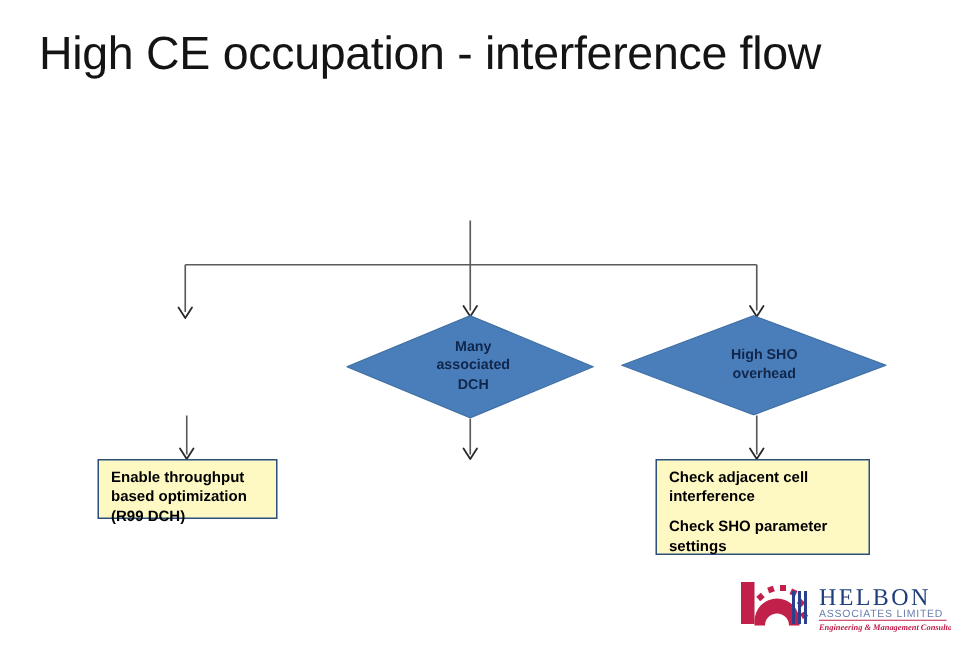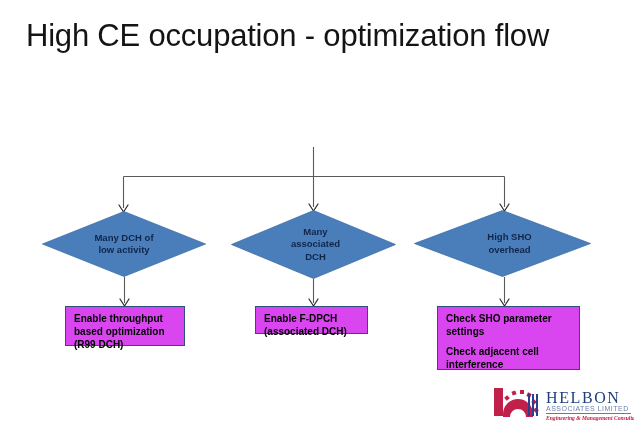--- a/index.html
+++ b/index.html
@@ -105,21 +105,21 @@
     height: 67px;
   }
   #d-right .dlabel {
     padding-left: 14px;
     box-sizing: border-box;
   }
 
   
   .rect {
     position: absolute;
-    background: #d946ef;
+    background: #fef9c3;
     border: 1px solid #2c4f7c;
     box-sizing: border-box;
     padding: 5px 7px 5px 8px;
     font-size: 10px;
     line-height: 13px;
     font-weight: bold;
     color: #000000;
     text-align: left;
   }
   .rect .para {
@@ -159,21 +159,21 @@
   }
   #logo svg {
     display: block;
   }
 </style>
 </head>
 <body>
 
 <div id="stage">
 
-  <div id="title">High CE occupation - optimization flow</div>
+  <div id="title">High CE occupation - interference flow</div>
 
   <svg id="wires" viewBox="0 0 638 442" width="638" height="442">
     <g stroke="#5a5a5a" stroke-width="1.1" fill="none" stroke-linecap="butt">
 
       <path d="M313.5 147 L313.5 176.5"></path>
 
       <path d="M123.5 176.5 L504.5 176.5"></path>
 
       <path d="M123.5 176.5 L123.5 208"></path>
       <path d="M313.5 176.5 L313.5 207"></path>
@@ -188,27 +188,20 @@
       <path d="M119 205 L123.5 212 L128 205"></path>
       <path d="M309 204 L313.5 211 L318 204"></path>
       <path d="M500 204 L504.5 211 L509 204"></path>
       <path d="M120 299 L124.5 306 L129 299"></path>
       <path d="M309 299 L313.5 306 L318 299"></path>
       <path d="M500 299 L504.5 306 L509 299"></path>
     </g>
   </svg>
 
 
-  <div class="diamond" id="d-left">
-    <svg viewBox="0 0 164 66" width="164" height="66">
-      <polygon points="82,0.5 163.5,33 82,65.5 0.5,33" fill="#4a7ebb" stroke="#3f6fa5" stroke-width="0.8"></polygon>
-    </svg>
-    <div class="dlabel">Many DCH of
-low activity</div>
-  </div>
 
   <div class="diamond" id="d-right">
     <svg viewBox="0 0 177 67" width="177" height="67">
       <polygon points="88.5,0.5 176.5,33.5 88.5,66.5 0.5,33.5" fill="#4a7ebb" stroke="#3f6fa5" stroke-width="0.8"></polygon>
     </svg>
     <div class="dlabel">High SHO
 overhead</div>
   </div>
 
   <div class="diamond" id="d-mid">
@@ -219,30 +212,26 @@
 associated
 DCH</div>
   </div>
 
   <div class="rect" id="r-left">
     <p class="para">Enable throughput
 based optimization
 (R99 DCH)</p>
   </div>
 
-  <div class="rect" id="r-mid">
-    <p class="para">Enable F-DPCH
-(associated DCH)</p>
-  </div>
 
   <div class="rect" id="r-right">
+    <p class="para">Check adjacent cell
+interference</p>
     <p class="para">Check SHO parameter
 settings</p>
-    <p class="para">Check adjacent cell
-interference</p>
   </div>
 
   <div id="logo">
     <svg viewBox="0 0 146 40" width="146" height="40">
       <rect x="0" y="0" width="146" height="40" fill="#ffffff"></rect>
 
       <g>
         <rect x="6" y="4" width="9" height="28" fill="#c0204a"></rect>
         <path d="M15 30 A15 15 0 0 1 45 30 L45 33 L38 33 A8 8 0 0 0 22 33 L15 33 Z" fill="#c0204a"></path>
         <g fill="#c0204a">

